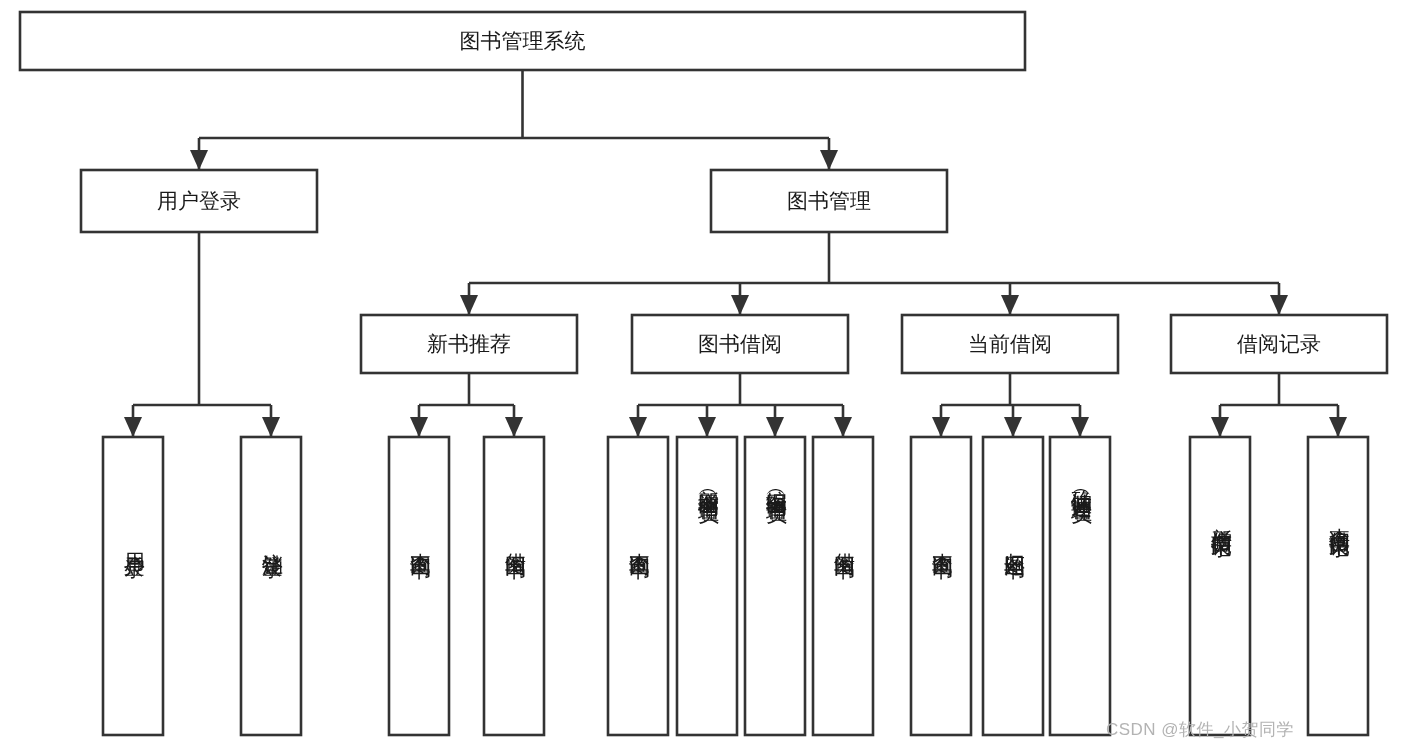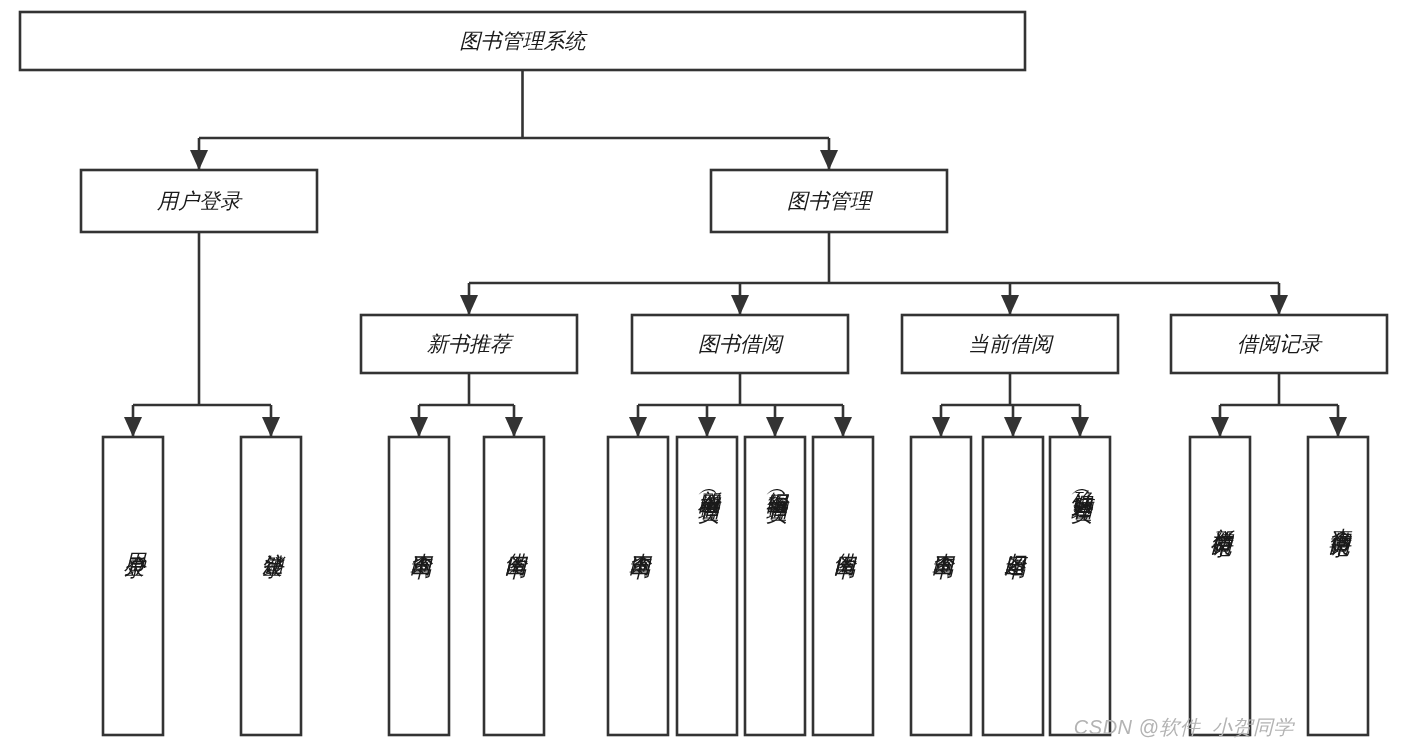--- a/index.html
+++ b/index.html
@@ -11,21 +11,20 @@
     width: 1405px;
     height: 747px;
     font-family: "Liberation Sans", "DejaVu Sans", sans-serif;
     overflow: hidden;
     position: relative;
   }
   #diagram-root {
     position: relative;
     width: 1304px;
     height: 747px;
-    font-style: italic;
   }
   svg#chart-svg {
     display: block;
     width: 1405px;
     height: 747px;
   }
   .node-box {
     fill: #ffffff;
     stroke: #333333;
     stroke-width: 2.6;
@@ -53,21 +52,21 @@
   }
   .arrow-head {
     fill: #333333;
     stroke: none;
   }
   .watermark {
     position: absolute;
     right: 10px;
     bottom: 6px;
     font-family: "Liberation Sans", "DejaVu Sans", sans-serif;
-    font-size: 20px;
+    font-size: 17px;
     color: #b3b3b3;
     letter-spacing: 0.5px;
     white-space: nowrap;
     pointer-events: none;
   }
 </style>
 </head>
 <body>
 
 <div id="diagram-root">

